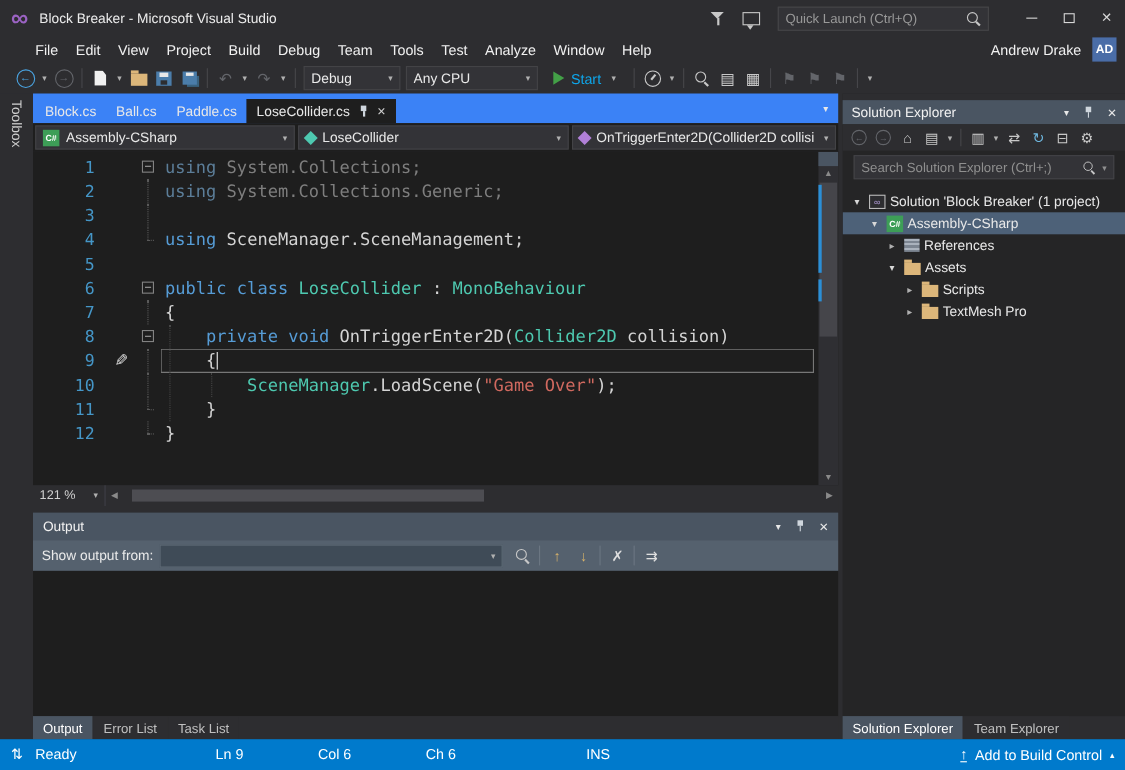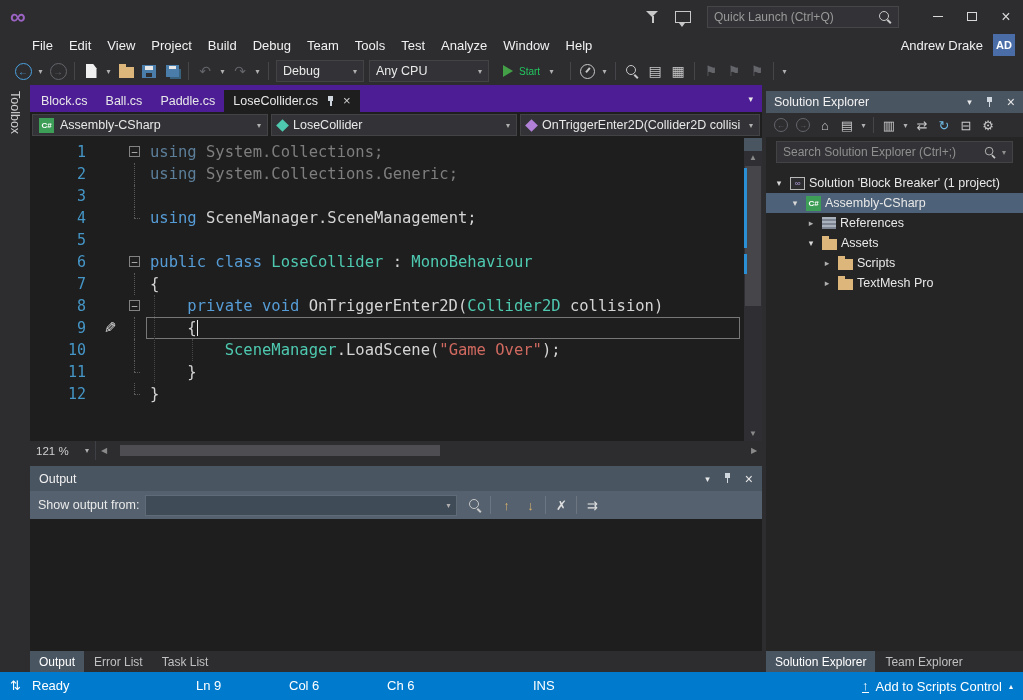--- a/index.html
+++ b/index.html
@@ -40,42 +40,42 @@
 .tbi{height:24px;min-width:22px;display:flex;align-items:center;justify-content:center;padding:0 2px;color:#c8c8c8;font-size:14px}
 .tbi.disabled{color:#63656a}
 .tbsep{width:1px;height:18px;background:#46464a;margin:0 4px}
 .tbcaret{color:#b0b0b0;font-size:8px;width:11px;text-align:center}
 .circ{width:17px;height:17px;border-radius:50%;border:1.5px solid currentColor;display:flex;align-items:center;justify-content:center;font-size:10px}
 .combo{display:flex;align-items:center;background:#333337;border:1px solid #434346;height:22px;padding:0 6px;gap:6px;font-size:12.5px;color:#eaeaea;margin:0 2px}
 .combo .cv{flex:1;white-space:nowrap;overflow:hidden}
 .combo-caret{font-size:8px;color:#b0b0b0}
 .startbtn{display:flex;align-items:center;gap:6px;padding:0 8px;height:24px;margin-left:3px}
 .ic-play{width:0;height:0;border-left:10px solid #43a047;border-top:6px solid transparent;border-bottom:6px solid transparent}
-.startlabel{font-size:10px;color:#22c55e}
+.startlabel{font-size:13px;color:#0ea5e9}
 .ic-doc{width:11px;height:14px;background:#f0f0f0;clip-path:polygon(0 0,70% 0,100% 30%,100% 100%,0 100%)}
 .ic-folderop{width:15px;height:11px;background:#dcb67a;position:relative;margin-top:2px}
 .ic-folderop:before{content:"";position:absolute;top:-3px;left:0;width:7px;height:3px;background:#dcb67a}
 .ic-floppy{width:14px;height:13px;background:#4b7daa;position:relative}
 .ic-floppy:before{content:"";position:absolute;left:3px;top:1px;width:8px;height:4px;background:#e8e8e8}
 .ic-floppy:after{content:"";position:absolute;left:4px;bottom:1px;width:6px;height:4px;background:#2d2d30}
 .ic-floppy2{width:13px;height:12px;background:#4b7daa;position:relative;box-shadow:3px 3px 0 -1px #39627f}
 .ic-floppy2:before{content:"";position:absolute;left:3px;top:1px;width:7px;height:3px;background:#e8e8e8}
 .ic-gauge{width:15px;height:15px;border:1.5px solid #c8c8c8;border-radius:50%;position:relative}
 .ic-gauge:after{content:"";position:absolute;left:6px;top:2px;width:1.5px;height:6px;background:#c8c8c8;transform:rotate(40deg)}
 .ic-findd{width:14px;height:14px;position:relative}
 .ic-findd:before{content:"";position:absolute;left:1px;top:1px;width:8px;height:8px;border:1.5px solid #c8c8c8;border-radius:50%}
 .ic-findd:after{content:"";position:absolute;left:9.5px;top:9.5px;width:5px;height:1.5px;background:#c8c8c8;transform:rotate(45deg);transform-origin:0 0}
 
 
 .toolboxstrip{position:absolute;left:0;top:85px;width:30px;bottom:28px;background:#2d2d30}
 .toolbox-label{position:absolute;top:6px;left:50%;transform:translateX(-50%);writing-mode:vertical-rl;color:#cfcfcf;font-size:12.5px}
 
 
 .center{position:absolute;left:30px;top:85px;width:732px;bottom:28px;display:flex;flex-direction:column}
-.tabstrip{height:27px;background:#4c1d95;display:flex;align-items:flex-start;padding-left:2px}
+.tabstrip{height:27px;background:#3b82f6;display:flex;align-items:flex-start;padding-left:2px}
 .tab{height:22px;padding:0 9px;display:flex;align-items:center;gap:7px;color:#e8e8e8;font-size:12.5px;cursor:default;white-space:nowrap}
 .tab.active{background:#1e1e1e}
 .tabx{font-size:13px;color:#d0d0d0;line-height:12px}
 .ic-pin{width:11px;height:11px;position:relative;display:inline-block}
 .ic-pin:before{content:"";position:absolute;left:3px;top:0;width:5px;height:5px;background:#cfd6dd}
 .ic-pin:after{content:"";position:absolute;left:5px;top:5px;width:1.5px;height:5px;background:#cfd6dd}
 .doc-caret{margin-left:auto;margin-right:9px;align-self:center;color:#e8e8e8;font-size:9px}
 .navbar{height:26px;background:#1e1e1e;display:flex;align-items:center;gap:3px;padding:2px 2px}
 .navcombo{height:22px;background:#333337;border:1px solid #434346;display:flex;align-items:center;gap:6px;padding:0 6px;font-size:12.5px;color:#e8e8e8;overflow:hidden}
 .navcombo .cv{flex:1;white-space:nowrap;overflow:hidden}
@@ -166,20 +166,21 @@
 .ic-publish{font-size:13px;font-weight:bold;border-bottom:1.5px solid #fff;line-height:11px;padding-bottom:1px}
 .st-caret{font-size:8px}
 </style>
 </head>
 <body>
 
 <div class="app">
 
   <div class="titlebar">
     <span class="vslogo">∞</span>
+    <span class="apptitle">Block Breaker - Microsoft Visual Studio</span>
     <div class="tb-right">
       <div class="ic-funnel"></div>
       <div class="ic-feedback"></div>
       <div class="quicklaunch">
         <span class="ql-text">Quick Launch (Ctrl+Q)</span>
         <span class="ic-mag"></span>
       </div>
       <div class="winbtns">
         <div class="winbtn">
             <span class="ic-minbar"></span>
@@ -536,18 +537,18 @@
 
   <div class="statusbar">
     <span class="stitem" style="left:10px">⇅</span>
     <span class="stitem" style="left:32px">Ready</span>
     <span class="stitem" style="left:196px">Ln 9</span>
     <span class="stitem" style="left:289px">Col 6</span>
     <span class="stitem" style="left:387px">Ch 6</span>
     <span class="stitem" style="left:533px">INS</span>
     <div class="st-right">
       <span class="ic-publish">↑</span>
-      <span>Add to Scripts Control</span>
+      <span>Add to Build Control</span>
       <span class="st-caret">▴</span>
     </div>
   </div>
 
 </div>
 
 </body></html>

